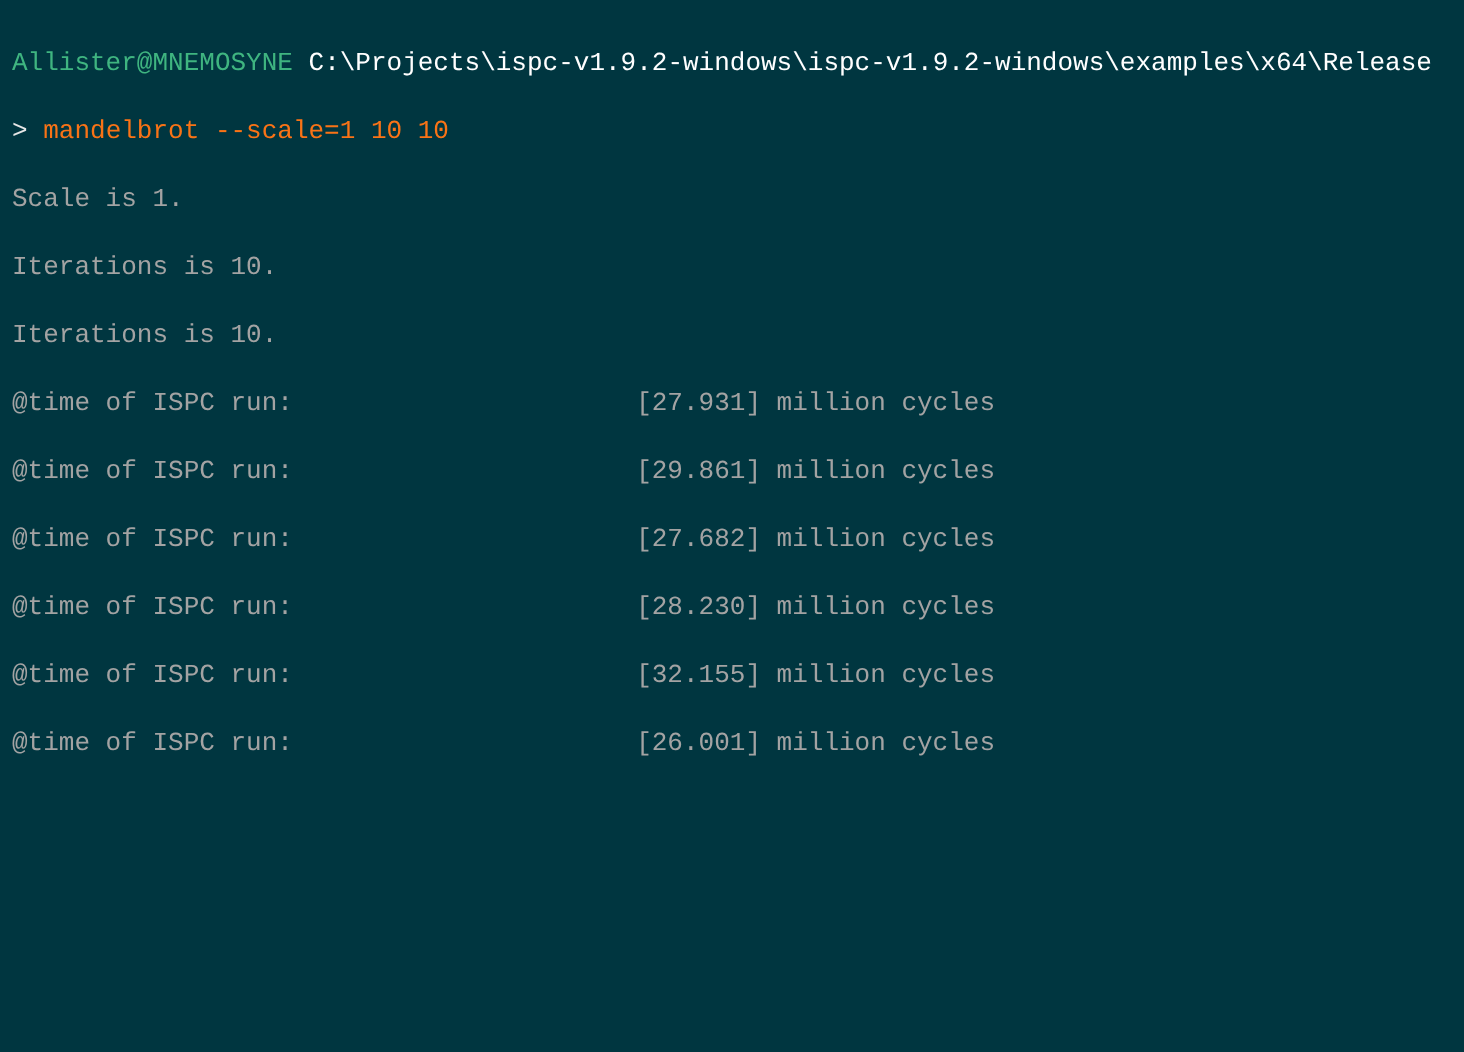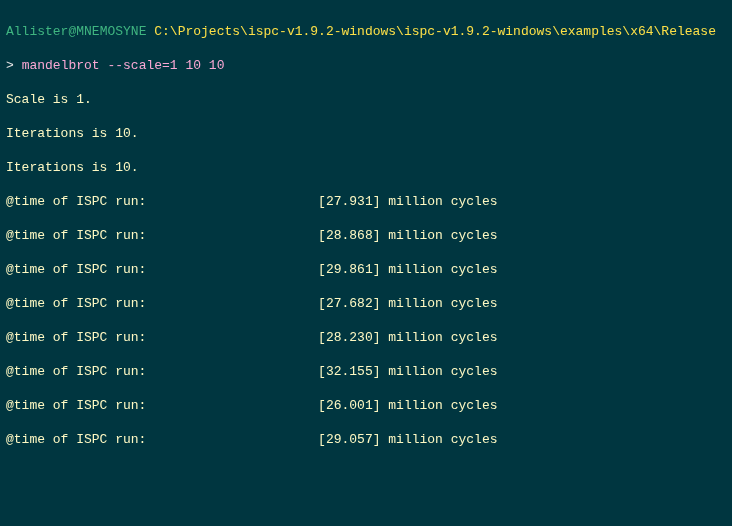--- a/index.html
+++ b/index.html
@@ -12,43 +12,41 @@
     font-size: 13px;
     line-height: 17px;
     overflow: hidden;
   }
   .terminal {
     padding: 6px 6px;
     color: #e6e6e6;
     white-space: pre;
   }
   .user { color: #3fb580; }
-  .path { color: #fde047; font-family: Liberation Mono, monospace; }
-  .cmd  { color: #f9a8d4; }
-  .out  { color: #fef9c3; }
+  .path { color: #ffffff; font-family: Liberation Mono, monospace; }
+  .cmd  { color: #f97316; }
+  .out  { color: #a3a3a3; }
   .prompt-sym { color: #e6e6e6; }
   .line { display: block; }
 </style>
 </head>
 <body>
 
 <div class="terminal">
 <span class="line"><span class="user">Allister</span><span class="user">@</span><span class="user">MNEMOSYNE</span> <span class="path">C:\Projects\ispc-v1.9.2-windows\ispc-v1.9.2-windows\examples\x64\Release</span></span>
 <span class="line"><span class="prompt-sym">&gt;</span> <span class="cmd">mandelbrot --scale=1 10 10</span></span>
 <span class="line out">Scale is 1.</span>
 <span class="line out">Iterations is 10.</span>
 <span class="line out">Iterations is 10.</span>
 <span class="line out"><span>@time of ISPC run:</span>                      [<span>27.931</span>] <span>million cycles</span></span>
-<span class="line out"><span>@time of ISPC run:</span>                      [<span>28.868</span>] <span>million cycles</span></span>
 <span class="line out"><span>@time of ISPC run:</span>                      [<span>29.861</span>] <span>million cycles</span></span>
 <span class="line out"><span>@time of ISPC run:</span>                      [<span>27.682</span>] <span>million cycles</span></span>
 <span class="line out"><span>@time of ISPC run:</span>                      [<span>28.230</span>] <span>million cycles</span></span>
 <span class="line out"><span>@time of ISPC run:</span>                      [<span>32.155</span>] <span>million cycles</span></span>
 <span class="line out"><span>@time of ISPC run:</span>                      [<span>26.001</span>] <span>million cycles</span></span>
-<span class="line out"><span>@time of ISPC run:</span>                      [<span>29.057</span>] <span>million cycles</span></span>
 
 
 
 
 
 
 
 
 
 

